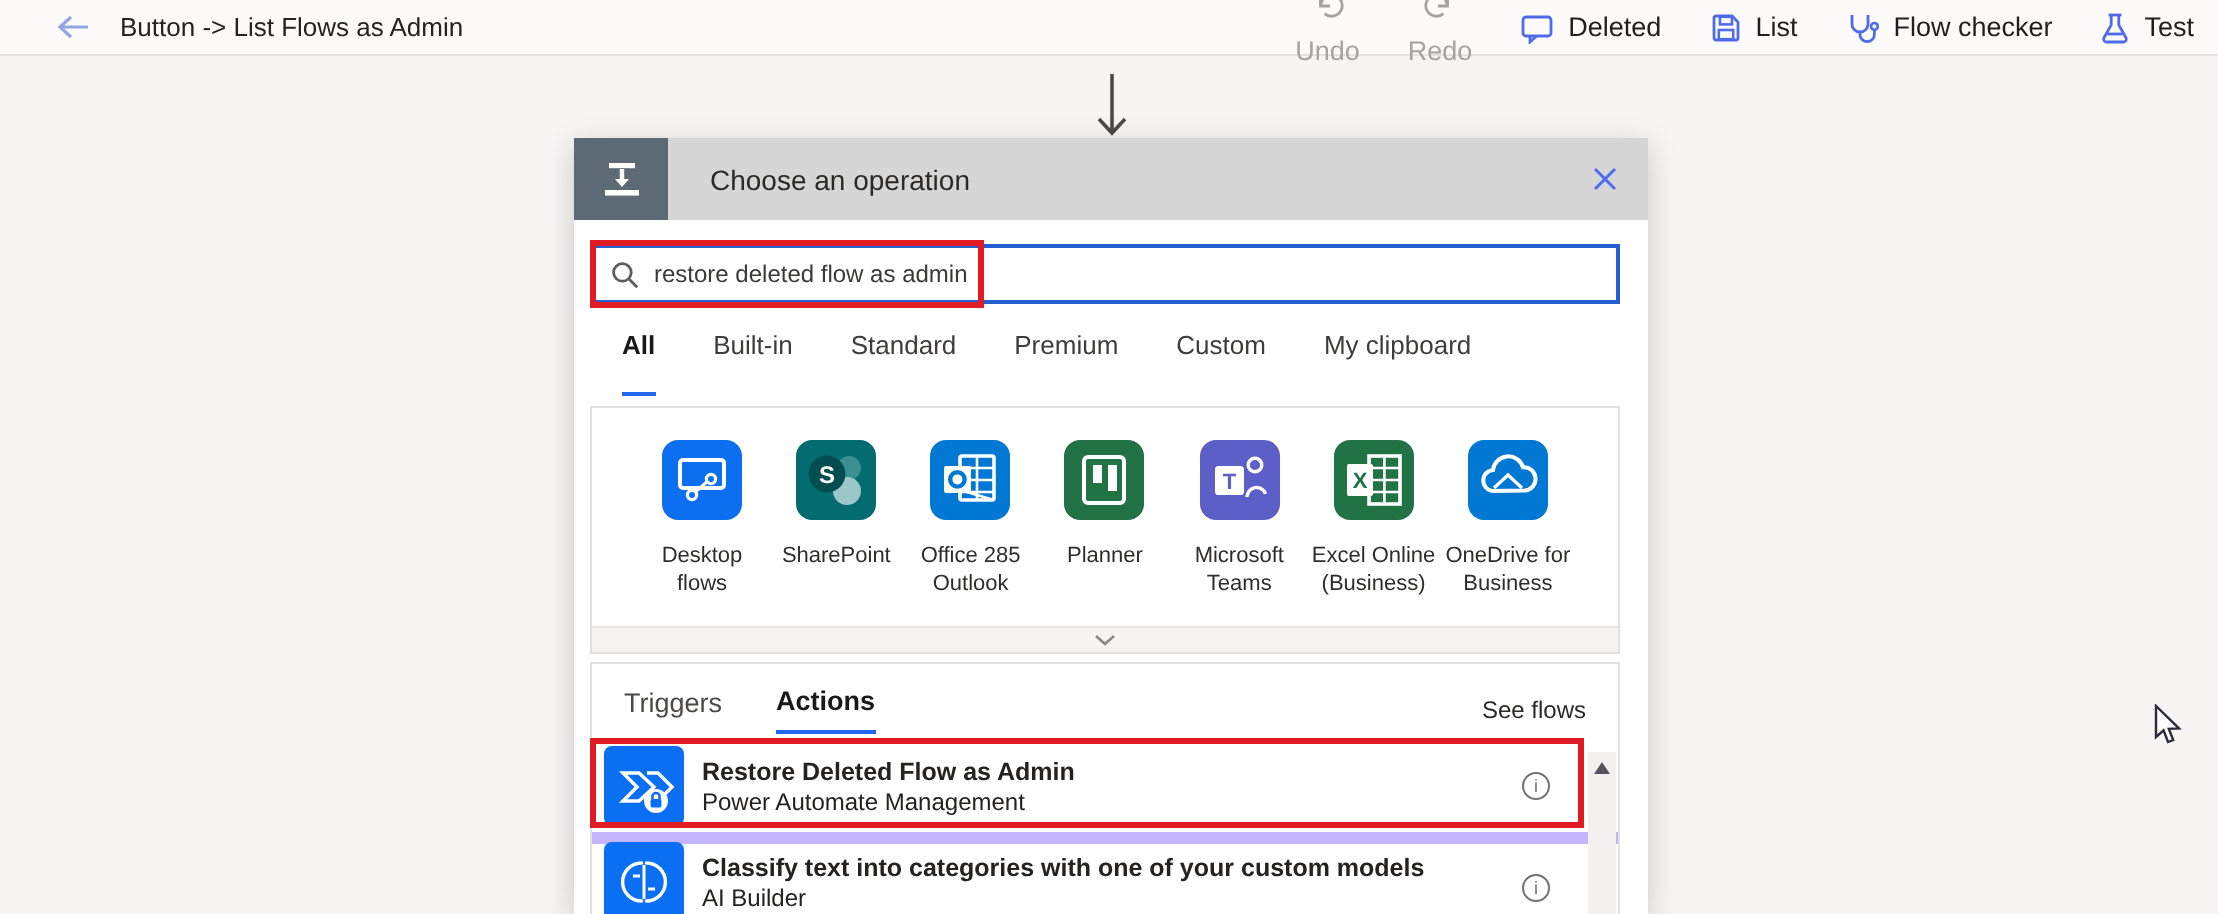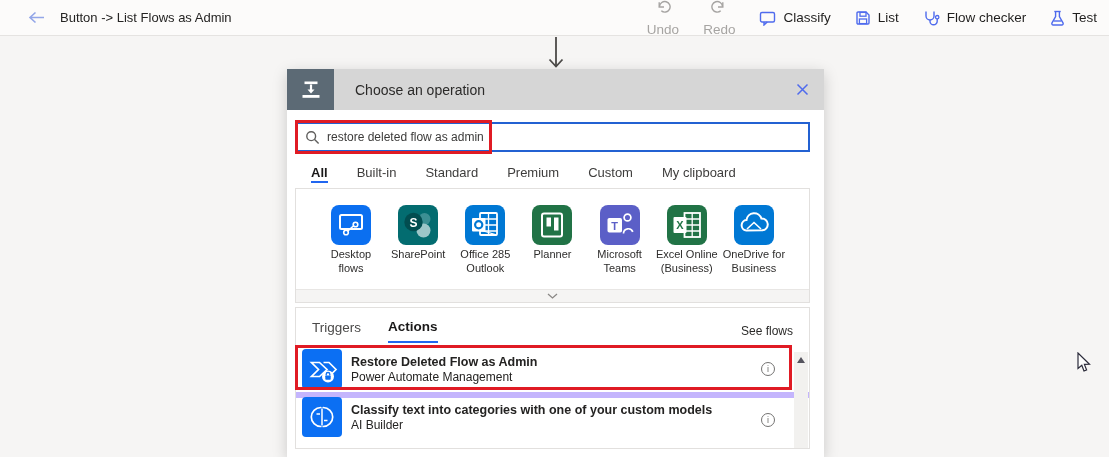--- a/index.html
+++ b/index.html
@@ -5,21 +5,21 @@
   * { margin:0; padding:0; box-sizing:border-box; }
   html,body { width:1109px; height:457px; }
   body {
     position:relative; overflow:hidden;
     background:#f6f5f4;
     font-family:"Liberation Sans","DejaVu Sans",sans-serif;
     color:#252423;
   }
   
   .topbar {
-    position:absolute; top:0; left:0; width:1109px; height:36px;
+    position:absolute; top:0; left:0; width:1109px; height:28px;
     background:#fcfbfa; border-bottom:1px solid #e5e3e1;
     display:flex; align-items:center;
   }
   .back-btn { margin-left:28px; display:flex; align-items:center; cursor:pointer; }
   .flow-title { margin-left:14px; font-size:13px; color:#252423; }
   .toolbar { margin-left:auto; margin-right:12px; display:flex; align-items:center; gap:24px; }
   .tb-item { display:flex; align-items:center; gap:7px; font-size:13.5px; color:#201f1e; cursor:pointer; }
   .tb-item.disabled { color:#a6a4a2; cursor:default;flex-direction:column; }
   .tb-item svg { display:block; }
   
@@ -36,28 +36,28 @@
   .dlg-close { width:44px; text-align:center; cursor:pointer; display:flex; justify-content:center; }
   .dlg-body { padding:12px 14px 0 8px; }
   
   .search-wrap { position:relative; height:30px; border:2px solid #2361d2; background:#fff; display:flex; align-items:center; }
   .search-wrap svg { margin-left:8px; flex:none; }
   .search-input { border:none; outline:none; flex:1; font-size:12px; color:#3b3a39; padding-left:7px; font-family:inherit; background:transparent; }
   .annotation { position:absolute; border:3px solid #e01b24; pointer-events:none; z-index:6; }
   .anno-search { left:-2px; top:-4px; width:197px; height:34px; }
   
   .cat-tabs { margin-top:13px; padding-left:16px; display:flex; gap:29px; font-size:13px; color:#3e3d3c; }
-  .cat-tab { padding-bottom:1px; cursor:pointer; }
+  .cat-tab { padding-bottom:16px; cursor:pointer; }
   .cat-tab.active { color:#1a1919; font-weight:bold; border-bottom:2px solid #2166f0; }
   
   .conn-panel { margin-top:5px; border:1px solid #e2e0de; background:#fff; }
   .conn-grid { display:flex; justify-content:space-between; padding:16px 22px 13px 22px; }
   .conn-tile { width:66px; display:flex; flex-direction:column; align-items:center; cursor:pointer; }
   .conn-icon { width:40px; height:40px; border-radius:8px; display:flex; align-items:center; justify-content:center; flex:none; }
-  .conn-label { margin-top:2px; font-size:11px; line-height:1.3; text-align:center; color:#2e2d2c; }
+  .conn-label { margin-top:11px; font-size:11px; line-height:1.3; text-align:center; color:#2e2d2c; }
   .expander { height:13px; background:#f5f4f3; border-top:1px solid #e8e6e4; display:flex; align-items:center; justify-content:center; cursor:pointer; }
   
   .act-panel { margin-top:4px; border:1px solid #e2e0de; background:#fff; position:relative; height:142px; }
   .browse-head { display:flex; align-items:center; padding:11px 16px 0 16px; }
   .browse-tab { font-size:13.5px; color:#4a4948; padding-bottom:7px; cursor:pointer; }
   .browse-tab.active { margin-left:27px; color:#1a1919; font-weight:bold; border-bottom:2px solid #2166f0; }
   .see-more { margin-left:auto; font-size:12px; color:#2b2a29; cursor:pointer; }
   .op-row { position:relative; display:flex; align-items:center; height:45px; padding:0 46px 0 6px; cursor:pointer; }
   .op-row.first { margin-top:4px; }
   .op-row.second { border-top:6px solid #c4b5fd; }
@@ -99,21 +99,21 @@
         <path d="M11.8 3.2 V8 H7" fill="none" stroke="#a6a4a2" stroke-width="1.4"></path>
         <path d="M11.5 7.5 A5.3 5.3 0 1 0 9.7 11.8" fill="none" stroke="#a6a4a2" stroke-width="1.4"></path>
       </svg>
       <span>Redo</span>
     </span>
     <span class="tb-item">
       <svg width="17" height="16" viewBox="0 0 17 16">
         <rect x="1.5" y="2.5" width="14" height="9.5" rx="1.5" fill="none" stroke="#4f6bed" stroke-width="1.4"></rect>
         <path d="M5 12 V15 L8.3 12" fill="none" stroke="#4f6bed" stroke-width="1.4"></path>
       </svg>
-      <span>Classify</span>
+      <span>Deleted</span>
     </span>
     <span class="tb-item">
       <svg width="16" height="16" viewBox="0 0 16 16">
         <path d="M2 3 a1 1 0 0 1 1-1 H11 L14 5 V13 a1 1 0 0 1 -1 1 H3 a1 1 0 0 1 -1-1 Z" fill="none" stroke="#4f6bed" stroke-width="1.4"></path>
         <rect x="5" y="2.4" width="6" height="3.8" fill="none" stroke="#4f6bed" stroke-width="1.3"></rect>
         <rect x="4.4" y="9" width="7.2" height="4.6" fill="none" stroke="#4f6bed" stroke-width="1.3"></rect>
       </svg>
       <span>List</span>
     </span>
     <span class="tb-item">

